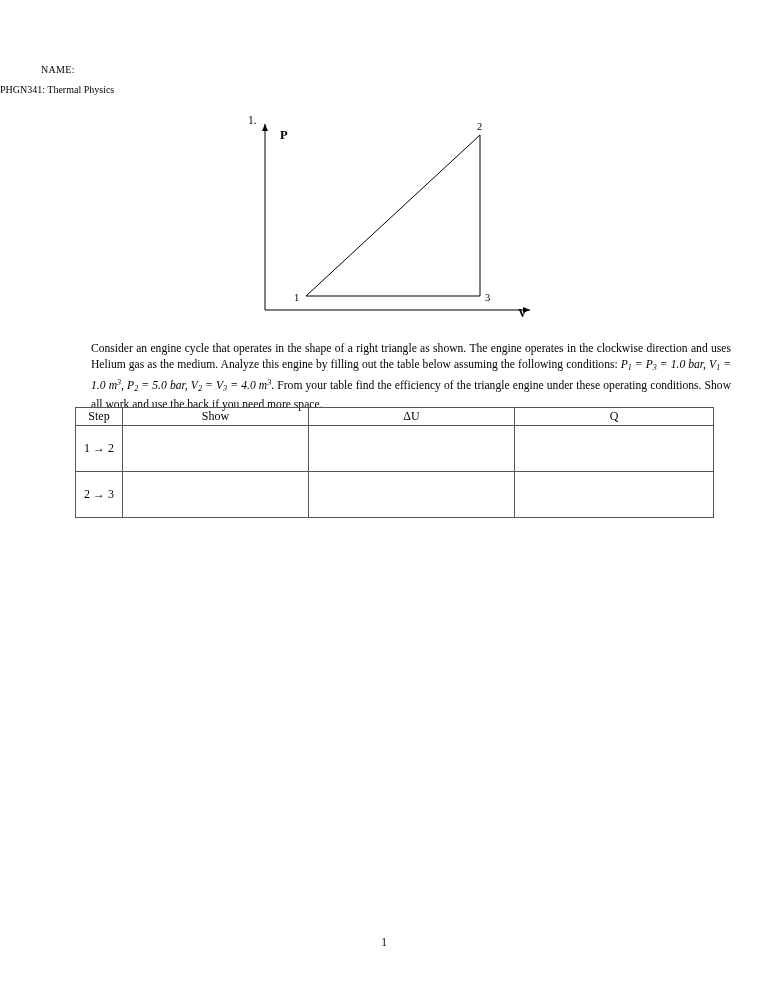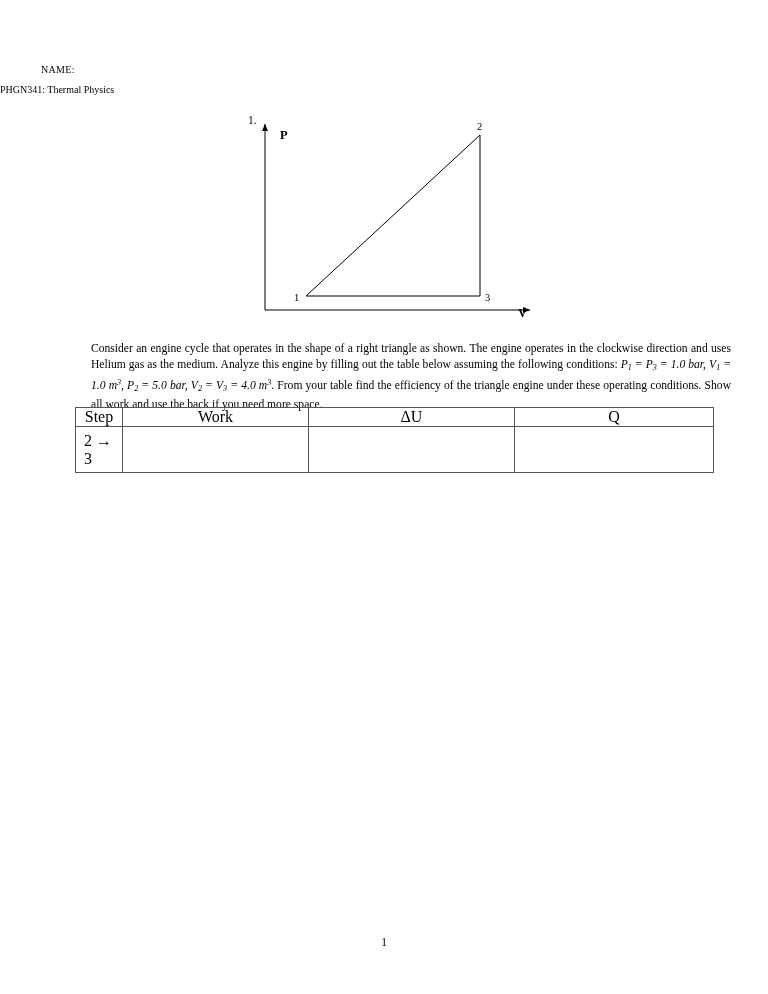--- a/index.html
+++ b/index.html
@@ -97,21 +97,21 @@
     position: absolute;
     top: 407px;
     left: 75px;
     width: 639px;
     border-collapse: collapse;
     table-layout: fixed;
   }
   .tbl td, .tbl th {
     border: 1px solid #555555;
     font-weight: normal;
-    font-size: 16px;
+    font-size: 12px;
     text-align: center;
     padding: 0;
     height: 17px;
   }
   .tbl .hrow td { height: 17px; }
   .tbl .brow td { height: 45px; vertical-align: middle; }
   .tbl .brow td.step { text-align: left; padding-left: 8px; }
   .col-step { width: 47px; }
   .col-work { width: 186px; }
   .col-du   { width: 206px; }
@@ -161,23 +161,29 @@
   <table class="tbl">
     <colgroup>
       <col class="col-step">
         <col class="col-work">
         <col class="col-du">
         <col class="col-q">
     </colgroup>
     <tbody>
         <tr class="hrow">
       <td>Step</td>
-      <td>Work</td>
+      <td>Show</td>
       <td>ΔU</td>
       <td>Q</td>
+    </tr>
+    <tr class="brow">
+      <td class="step">1 → 2</td>
+      <td></td>
+      <td></td>
+      <td></td>
     </tr>
     <tr class="brow">
       <td class="step">2 → 3</td>
       <td></td>
       <td></td>
       <td></td>
     </tr>
   </tbody>
     </table>
 

